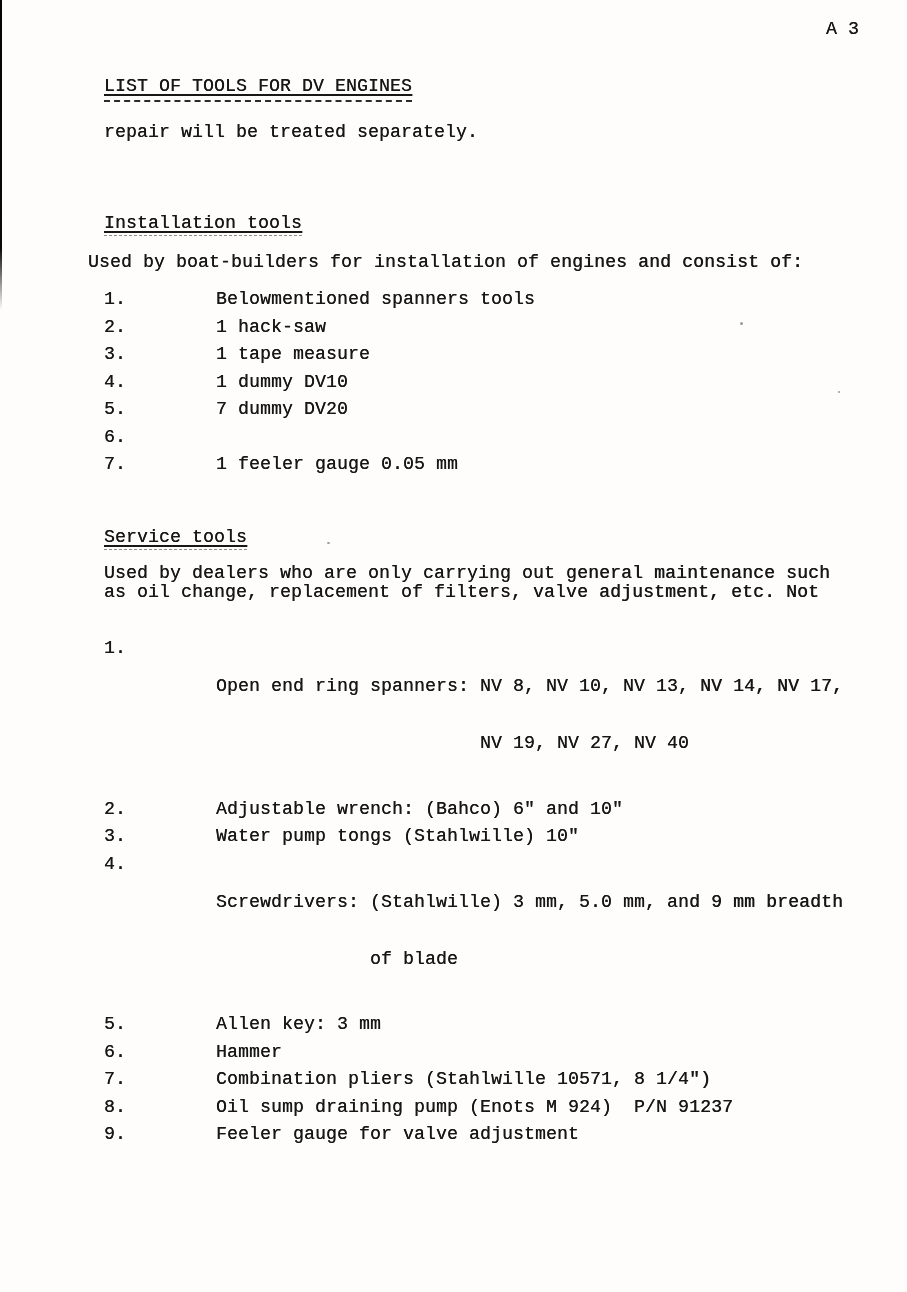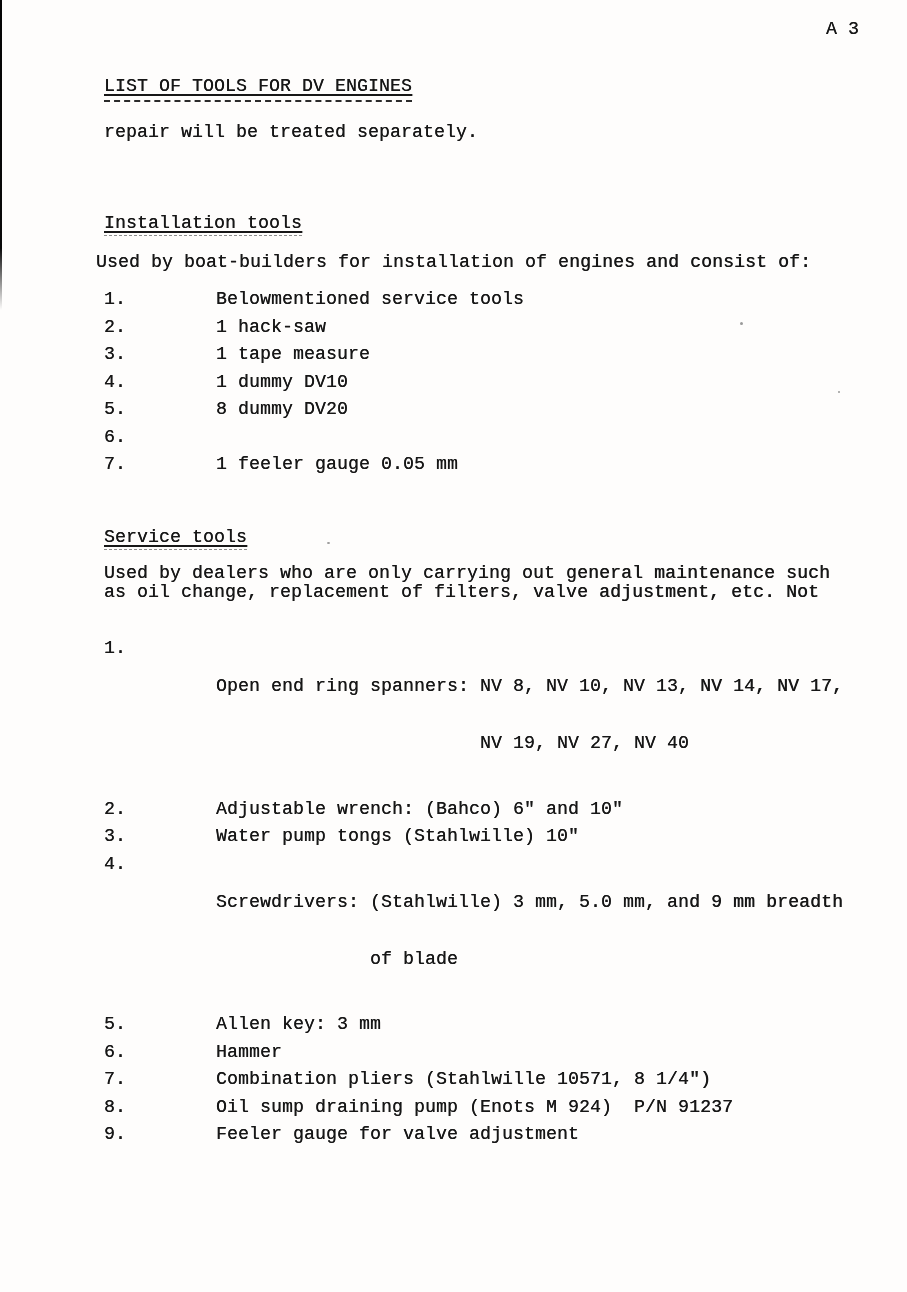--- a/index.html
+++ b/index.html
@@ -30,21 +30,21 @@
   .sec-heading .hd{
     display:inline-block;
     text-decoration:underline;
     text-underline-offset:3px;
     text-decoration-thickness:1.5px;
     border-bottom:1.5px dashed #8d8d8d;
     padding-bottom:2px;
   }
   .intro{top:123px;left:104px;}
   .sec1-heading{top:214px;left:104px;}
-  .sec1-desc{top:253px;left:96px;}
+  .sec1-desc{top:253px;left:88px;}
   .sec1-list{top:290px;left:104px;}
   .sec2-heading{top:528px;left:104px;}
   .sec2-desc{top:564px;left:104px;}
   .sec2-list{top:639px;left:104px;}
   .item{display:flex;margin-bottom:8.5px;}
   .num{flex:0 0 112px;width:112px;}
   .itext{white-space:pre;}
   .scan-edge{
     position:absolute;left:0;top:0;width:2px;height:310px;
     background:linear-gradient(to bottom,#050505 0%,#0a0a0a 80%,rgba(0,0,0,0) 100%);
@@ -78,37 +78,37 @@
     <span class="hd">Installation tools</span>
   </div>
 
   <div class="abs sec1-desc">
     <span class="ln">Used by boat-builders for installation of engines and consist of:</span>
   </div>
 
   <div class="abs sec1-list">
     <div class="item">
       <span class="num">1.</span>
-      <span class="itext"><span class="ln">Belowmentioned service tools</span></span>
+      <span class="itext"><span class="ln">Belowmentioned spanners tools</span></span>
     </div>
     <div class="item">
       <span class="num">2.</span>
       <span class="itext"><span class="ln">1 hack-saw</span></span>
     </div>
     <div class="item">
       <span class="num">3.</span>
       <span class="itext"><span class="ln">1 tape measure</span></span>
     </div>
     <div class="item">
       <span class="num">4.</span>
       <span class="itext"><span class="ln">1 dummy DV10</span></span>
     </div>
     <div class="item">
       <span class="num">5.</span>
-      <span class="itext"><span class="ln">8 dummy DV20</span></span>
+      <span class="itext"><span class="ln">7 dummy DV20</span></span>
     </div>
     <div class="item">
       <span class="num">6.</span>
     </div>
     <div class="item">
       <span class="num">7.</span>
       <span class="itext"><span class="ln">1 feeler gauge 0.05 mm</span></span>
     </div>
   </div>
 

